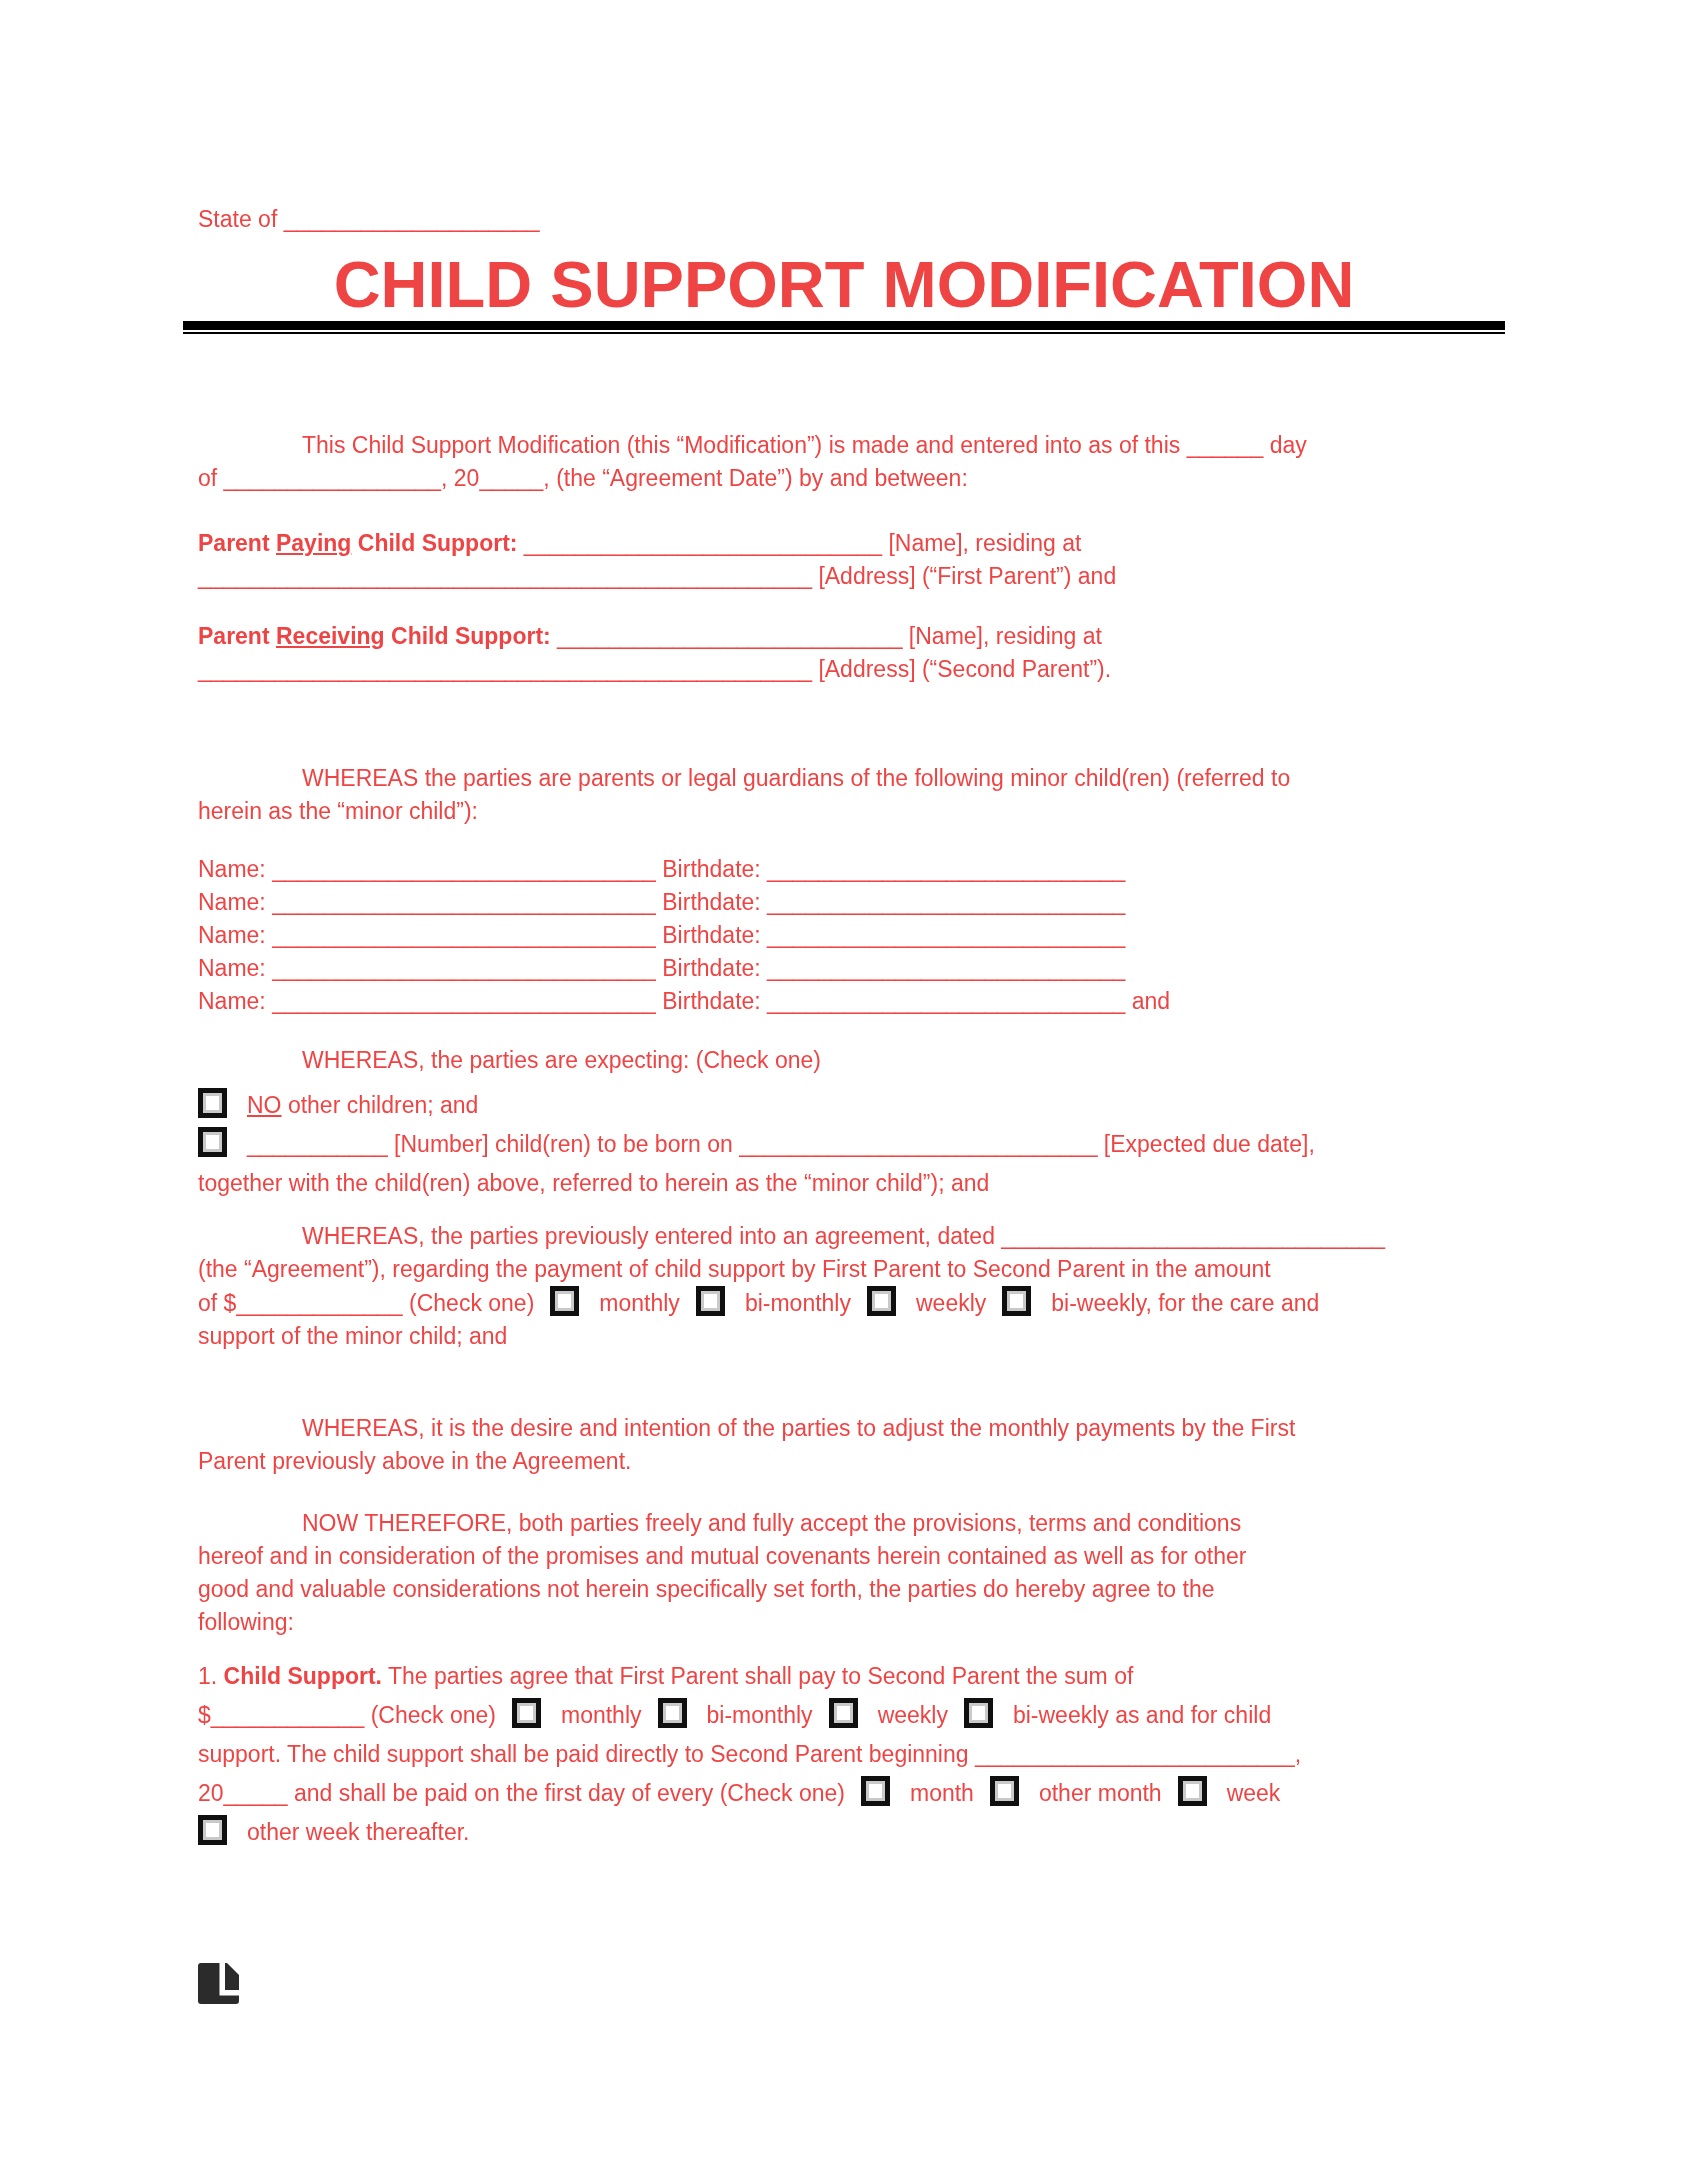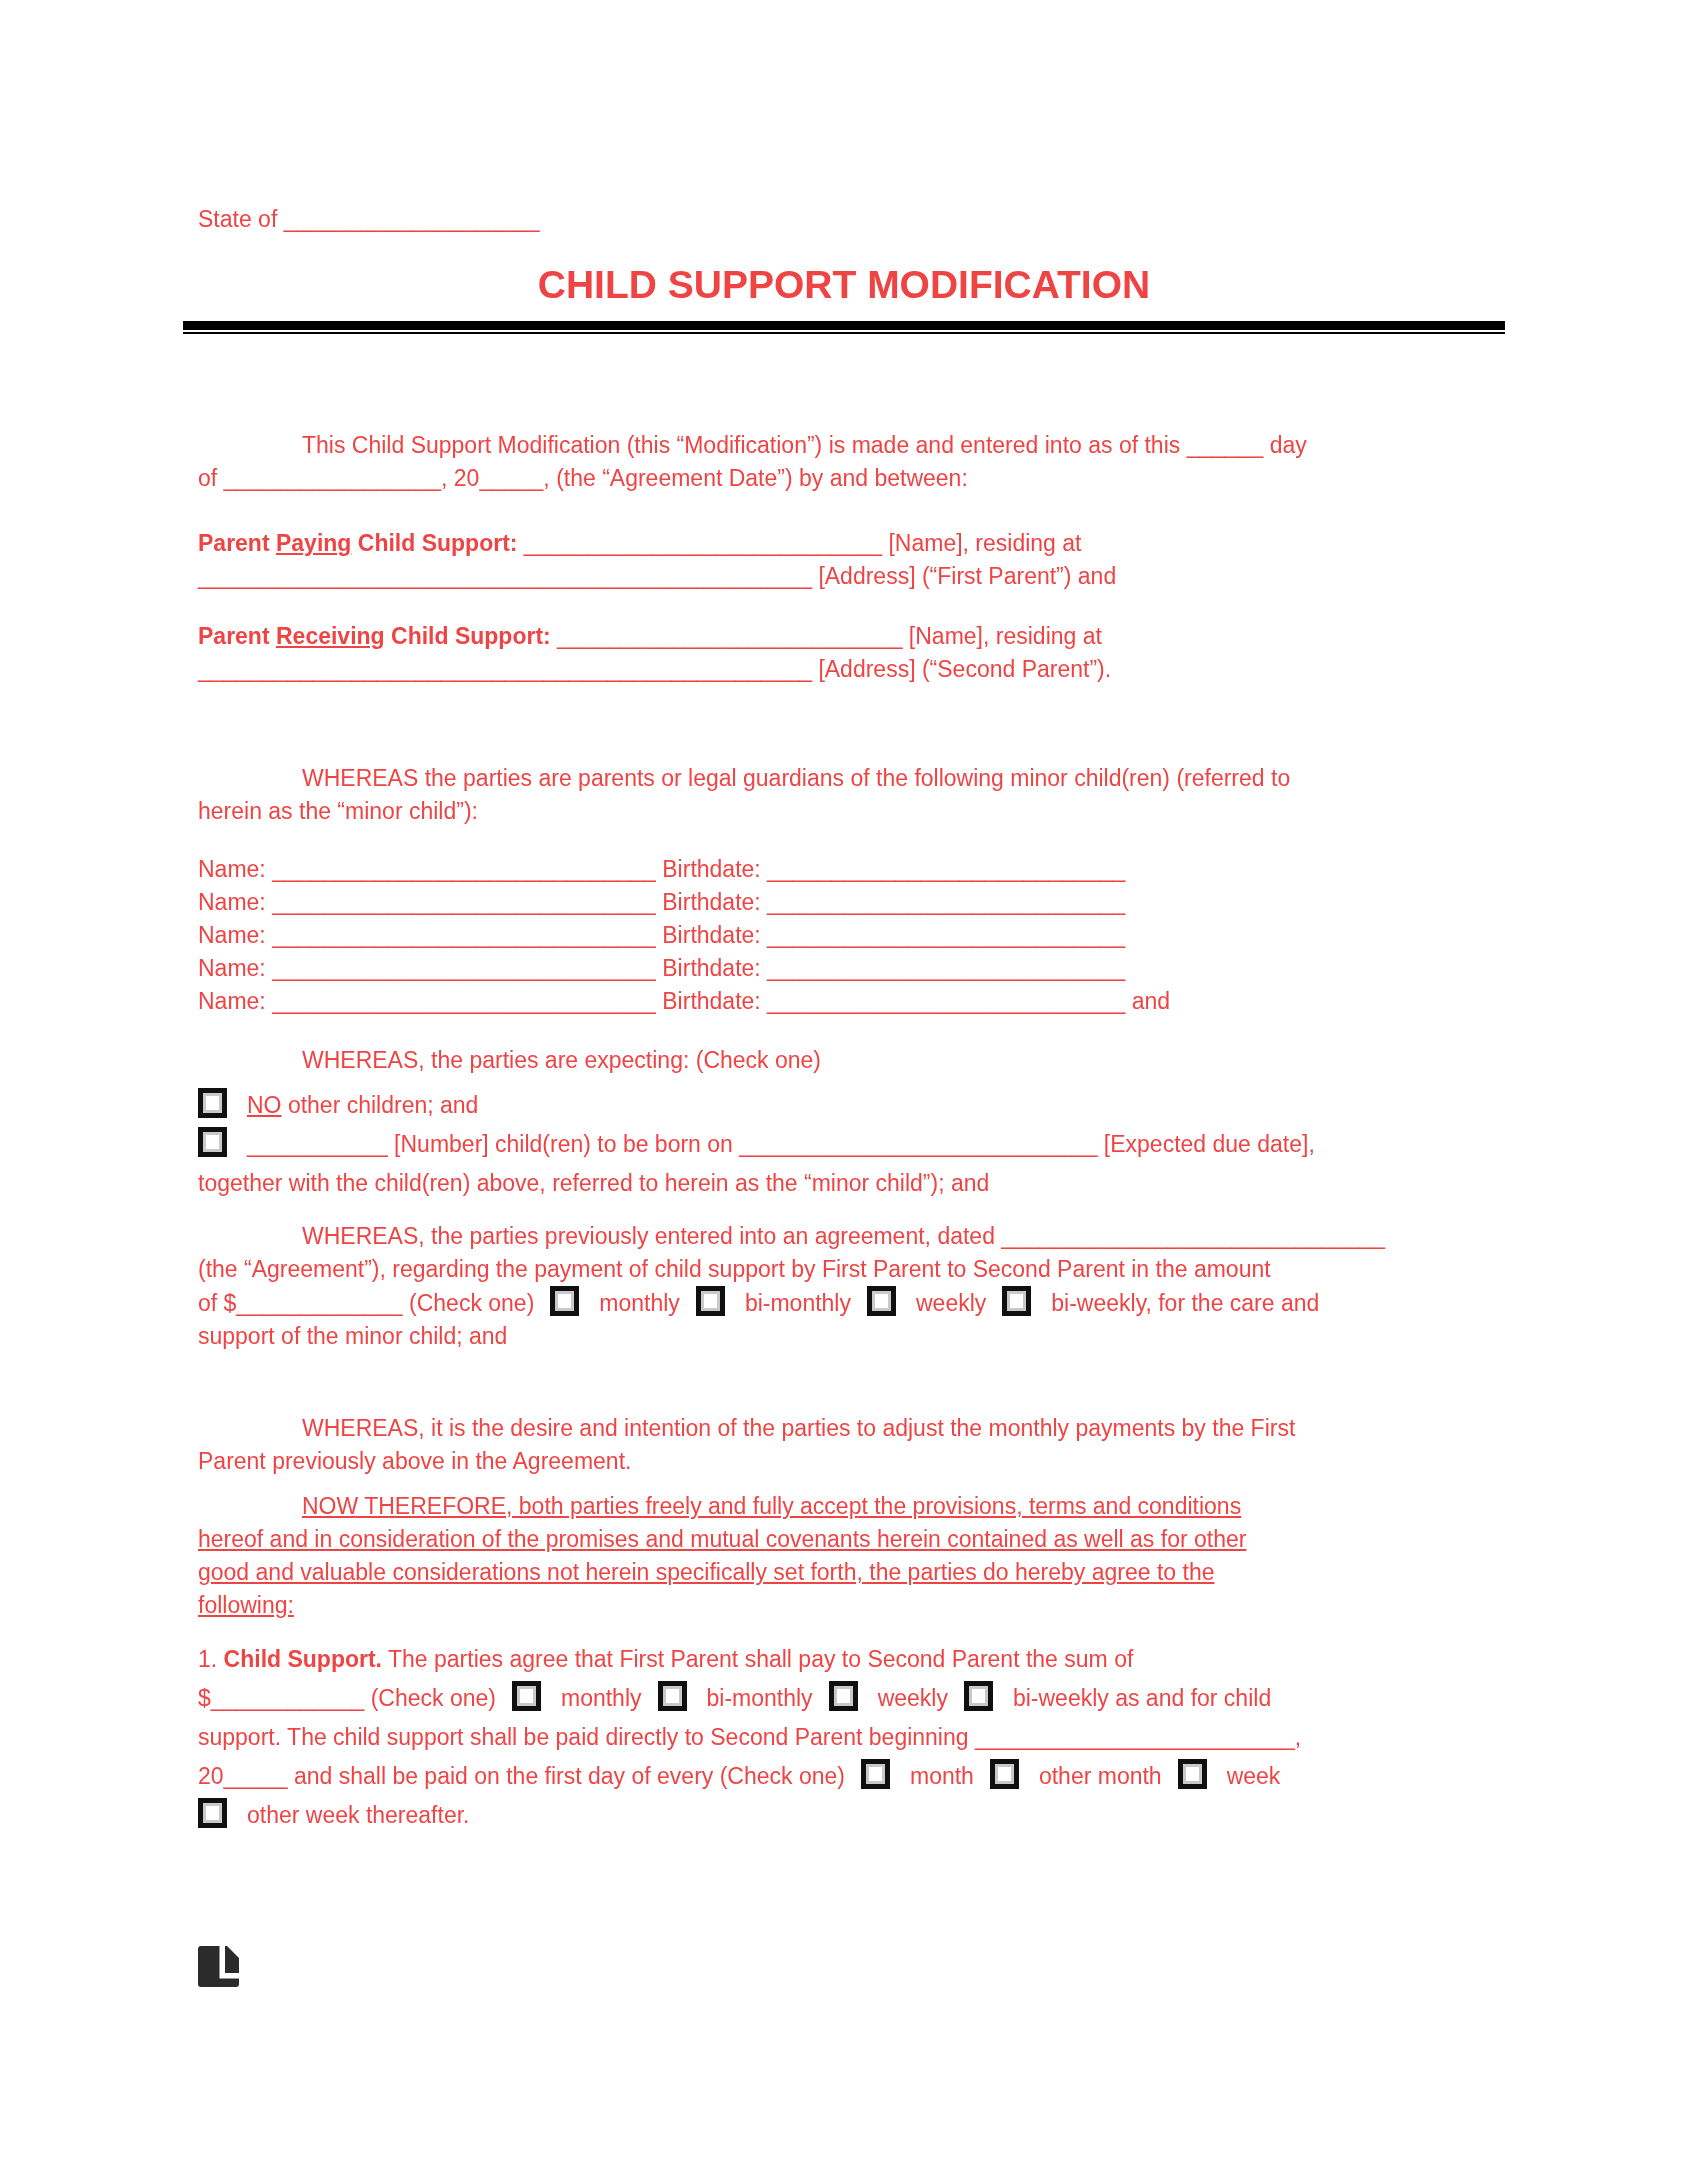--- a/index.html
+++ b/index.html
@@ -13,21 +13,21 @@
     font-size:23px;
     line-height:33px;
     color:#ef4444;
     overflow:hidden;
   }
   .state-line{white-space:nowrap;}
   .doc-title{
     margin:12px 0 0 -15px;
     width:1322px;
     text-align:center;
-    font-size:39px;
+    font-size:65px;
     line-height:73px;
     font-weight:bold;
     white-space:nowrap;
   }
   .title-rule{
     margin-left:-15px;
     width:1322px;
     height:2px;
     border-top:9px solid #000;
     border-bottom:2px solid #000;
@@ -37,21 +37,21 @@
   .wide{line-height:39px;}
   [data-name="para-intro"]{margin-top:95px;}
   [data-name="para-paying"]{margin-top:32px;}
   [data-name="para-receiving"]{margin-top:27px;}
   [data-name="para-guardians"]{margin-top:76px;}
   [data-name="para-children"]{margin-top:25px;}
   [data-name="para-expecting"]{margin-top:26px;}
   [data-name="para-expecting-options"]{margin-top:9px;}
   [data-name="para-agreement"]{margin-top:17px;}
   [data-name="para-desire"]{margin-top:59px;}
-  [data-name="para-therefore"]{margin-top:12px;text-decoration:underline;}
+  [data-name="para-therefore"]{margin-top:29px;}
   [data-name="para-section1"]{margin-top:18px;}
   .b{font-weight:bold;}
   .u{text-decoration:underline;}
   .checkbox{
     display:inline-block;
     width:19px;height:20px;
     border:5px solid #101010;
     box-shadow:inset 0 0 0 3px #c9c9c9;
     background:#ffffff;
     vertical-align:-5px;

